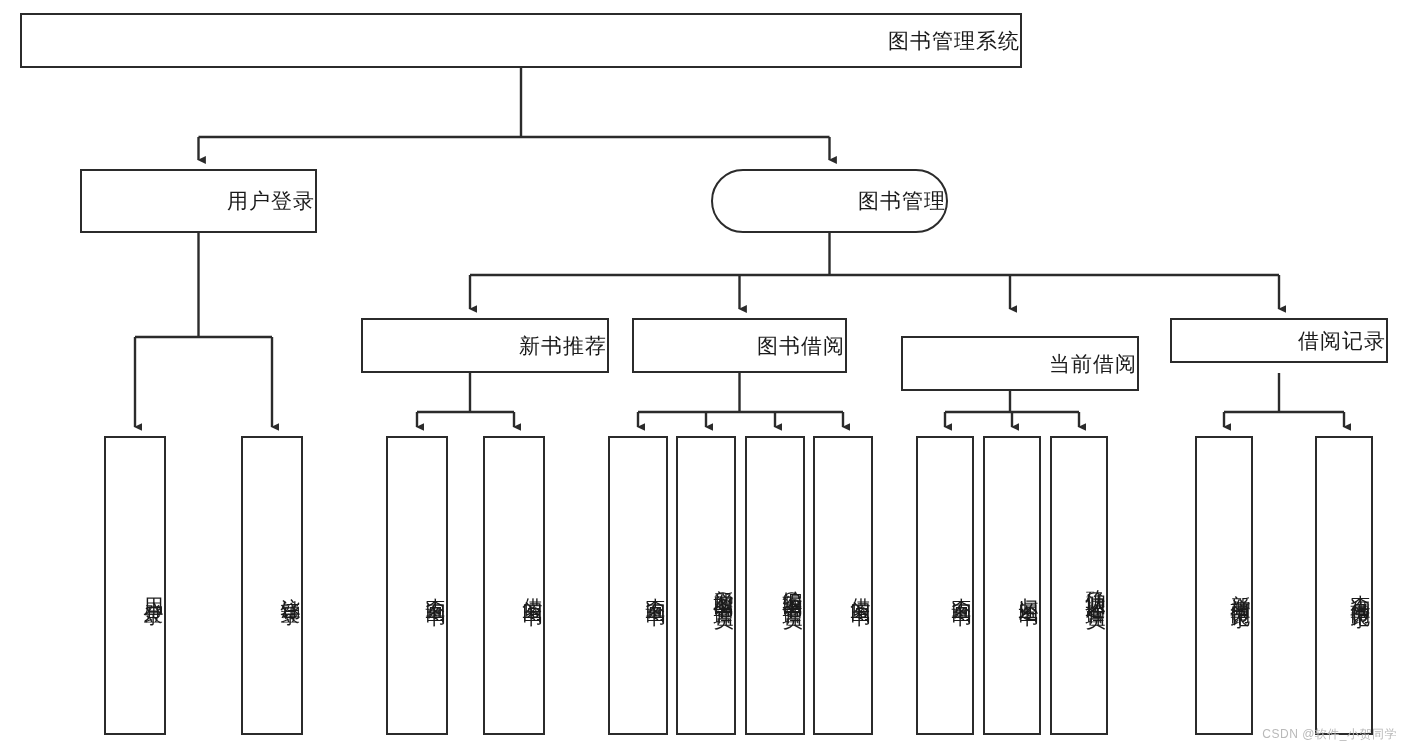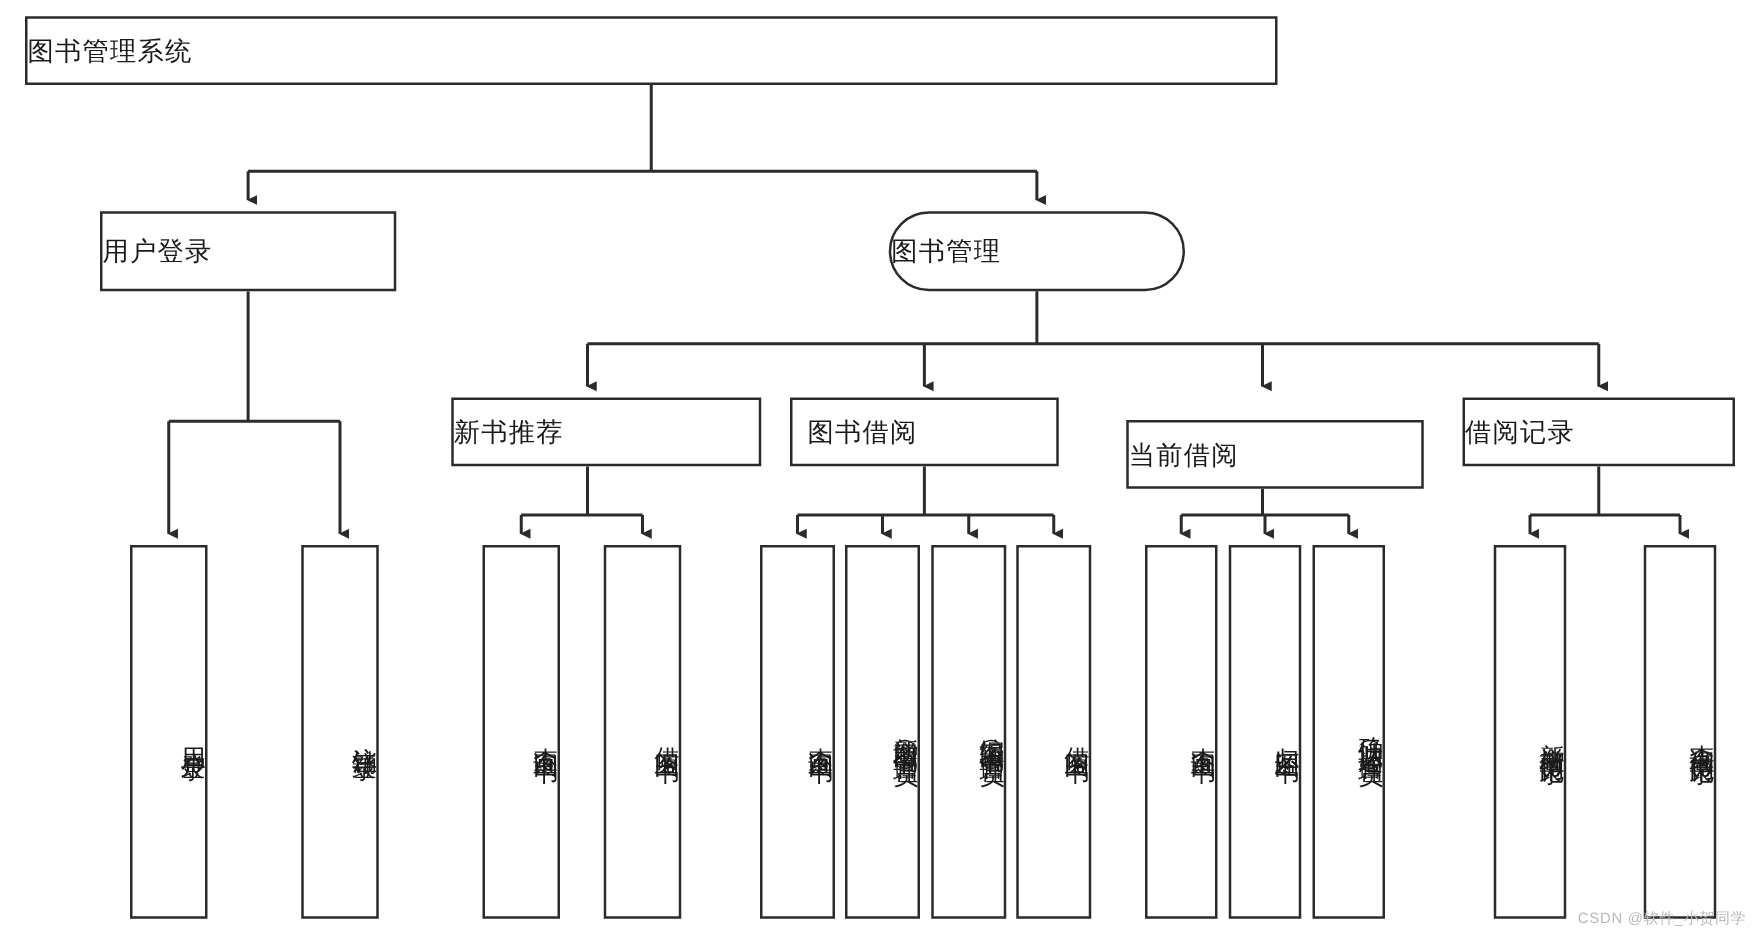--- a/index.html
+++ b/index.html
@@ -26,21 +26,21 @@
     width: 1405px;
     height: 747px;
   }
   .node-box {
     position: absolute;
     box-sizing: border-box;
     border: 2px solid #2b2b2b;
     background: #ffffff;
     display: flex;
     align-items: center;
-    justify-content: flex-start;
+    justify-content: flex-end;
     color: #1a1a1a;
   }
   .node-box.horizontal {
     font-size: 21px;
     letter-spacing: 1px;
   }
   .node-box.vertical {
     writing-mode: vertical-rl;
     text-orientation: upright;
     font-size: 20px;
@@ -130,21 +130,21 @@
 
   <div class="node-box horizontal" id="box-new-book-recommend" style="left: 361px; top: 318px; width: 248px; height: 55px;">
     <span class="node-label">新书推荐</span>
   </div>
   <div class="node-box horizontal" id="box-book-borrow" style="left: 632px; top: 318px; width: 215px; height: 55px; padding-left: 12px;">
     <span class="node-label">图书借阅</span>
   </div>
   <div class="node-box horizontal" id="box-current-borrow" style="left: 901px; top: 336px; width: 238px; height: 55px;">
     <span class="node-label">当前借阅</span>
   </div>
-  <div class="node-box horizontal" id="box-borrow-record" style="left: 1170px; top: 318px; width: 218px; height: 55px;">
+  <div class="node-box horizontal" id="box-borrow-record" style="left: 1170px; top: 318px; width: 218px; height: 45px;">
     <span class="node-label">借阅记录</span>
   </div>
 
   <div class="node-box vertical" id="box-leaf-0" style="left: 104px; top: 436px; width: 62px; height: 299px;">
     <span class="node-label">用户登录</span>
   </div>
   <div class="node-box vertical" id="box-leaf-1" style="left: 241px; top: 436px; width: 62px; height: 299px;">
     <span class="node-label">注销登录</span>
   </div>
   <div class="node-box vertical" id="box-leaf-2" style="left: 386px; top: 436px; width: 62px; height: 299px;">

